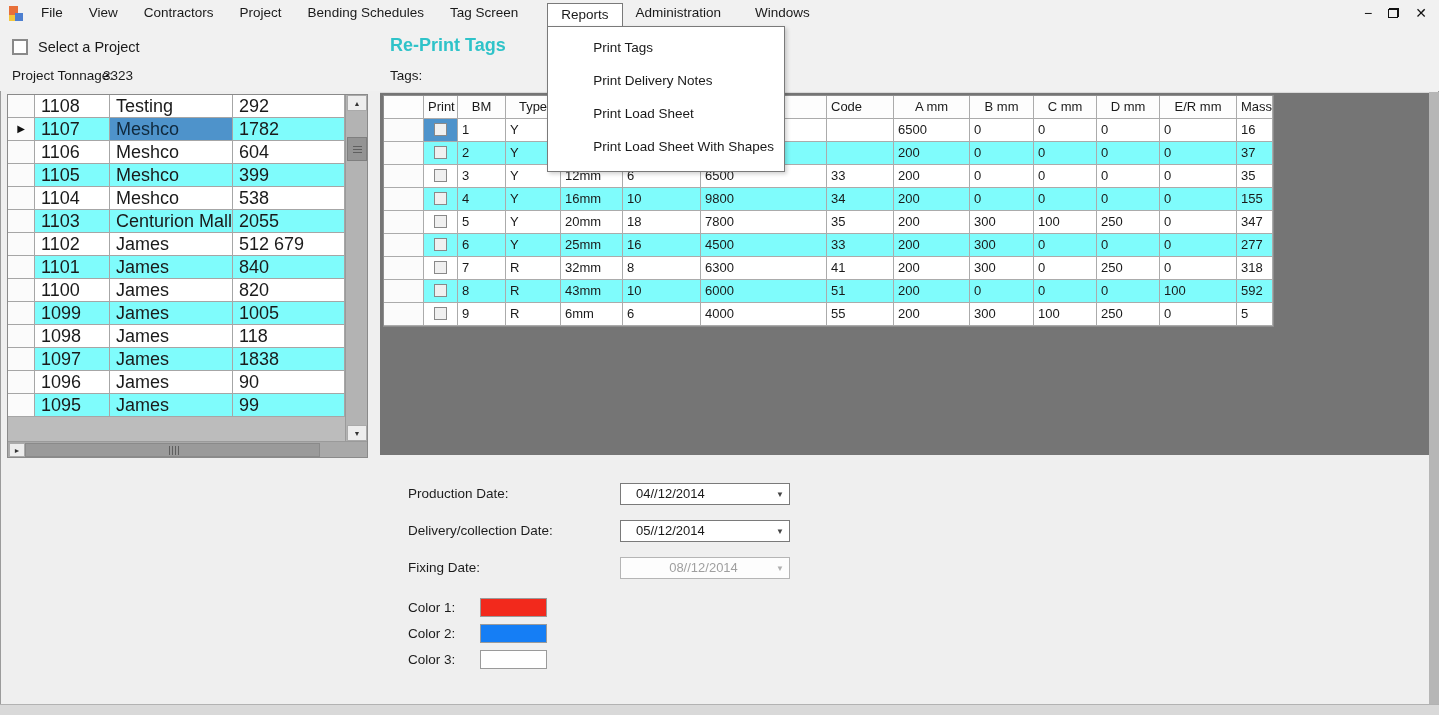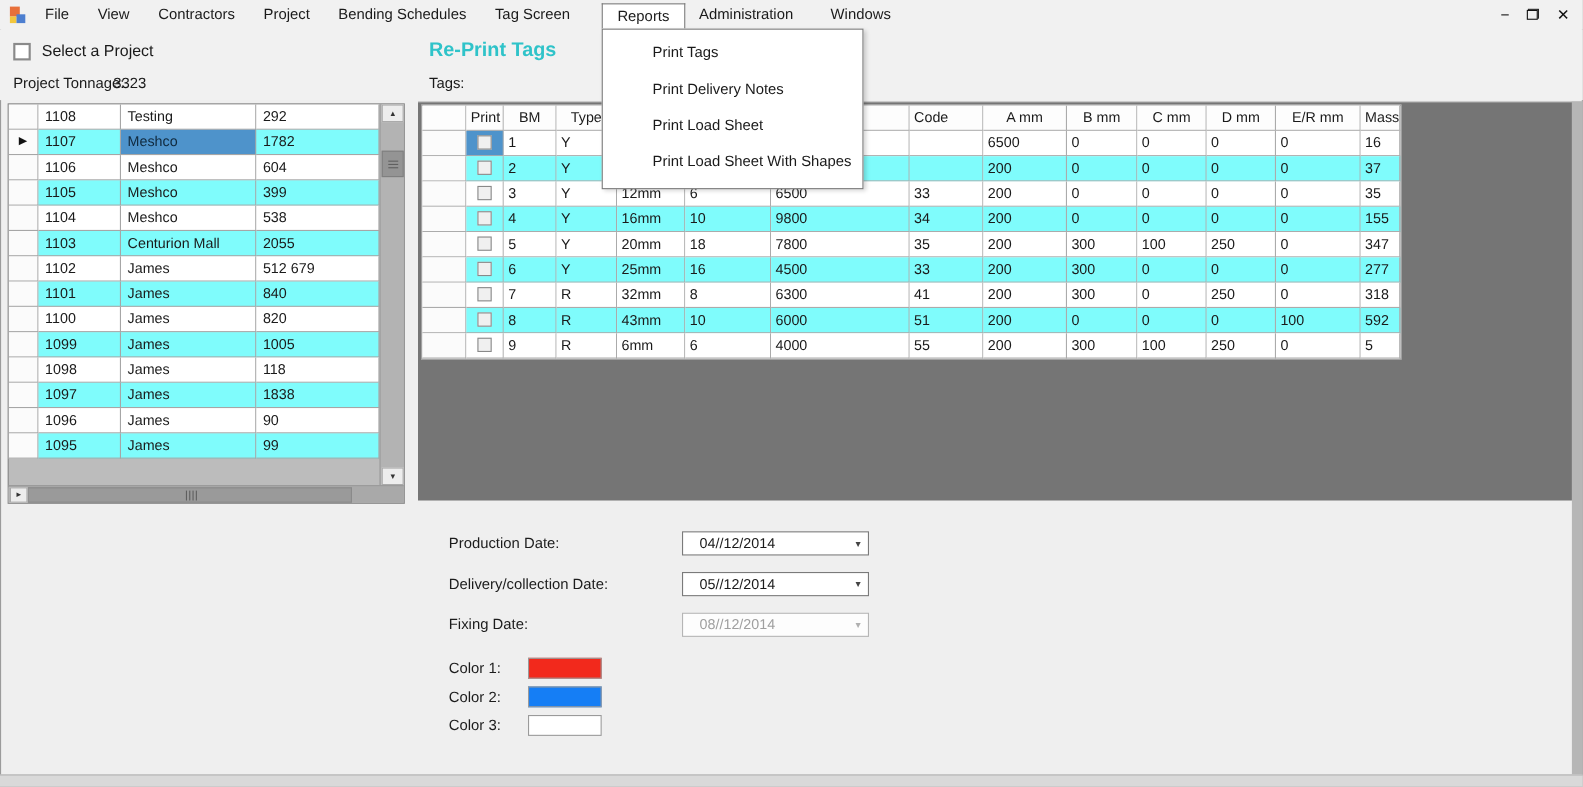--- a/index.html
+++ b/index.html
@@ -40,21 +40,21 @@
   .tonnage-value { position:absolute; left:103px; top:41px; font-size:13.5px; }
   .page-title { position:absolute; left:390px; top:8px; font-size:18px; font-weight:bold; color:var(--cyan-title,#2fc3c9); }
   .tags-label { position:absolute; left:390px; top:41px; font-size:13.5px; }
 
   
   .projects-grid { position:absolute; left:7px; top:94px; width:361px; height:364px;
                    border:1px solid #8a8a8a; background:#bcbcbc; z-index:5; }
   .pg-table { position:absolute; left:0; top:0; width:337px; }
   .prow { display:grid; grid-template-columns:27px 75px 123px 112px; }
   .pc { height:23px; line-height:22px; padding:0 6px; background:#fff; overflow:hidden; white-space:nowrap;
-        border-right:1px solid #a6a6a6; border-bottom:1px solid #a6a6a6; font-size:13px; }
+        border-right:1px solid #a6a6a6; border-bottom:1px solid #a6a6a6; font-size:18px; }
   .pc.sel { padding:0; text-align:center; background:#fbfbfb; font-size:10px; color:#111; }
   .phead .pc { background:#fdfdfd; text-align:center; font-size:13.5px; padding:0 2px; }
   .prow.hl .pc:not(.sel) { background:var(--cyan-row,#7ffcfc); }
   .pc.selcell { background:var(--sel-blue,#4e93cb) !important; color:#10293d; }
 
   
   .vscroll { position:absolute; right:0; top:0; width:22px; height:346px; background:#b3b3b3; border-left:1px solid #9a9a9a; }
   .sbtn { position:absolute; left:1px; width:20px; height:16px; background:#ededed; border:1px solid #aaa;
           font-size:7px; color:#333; text-align:center; line-height:15px; }
   .vscroll .up { top:0; }
@@ -86,21 +86,21 @@
   .trow.hl .tc:not(.sel) { background:var(--cyan-row,#7ffcfc); }
   .tc.print { padding:0; }
   .tc.printsel { background:var(--sel-blue,#4e93cb) !important; }
   .cbx { width:13px; height:13px; background:#f0f0f0; border:1px solid #898989; margin:4px auto 0 auto; }
 
   
   .form-label { position:absolute; font-size:13.5px; color:#1c1c1c; }
   .combo { position:absolute; width:170px; height:22px; background:#fff; border:1px solid #7a7a7a;
            line-height:20px; padding:0 18px 0 15px; font-size:13px; color:#1a1a1a; }
   .combo .arrow { position:absolute; right:5px; top:7px; font-size:8px; color:#444; line-height:8px; }
-  .combo.disabled { border-color:#b5b5b5; color:#9f9f9f; background:#fdfdfd; }
+  .combo.disabled { border-color:#b5b5b5; color:#9f9f9f; background:#fdfdfd;text-align:center; }
   .combo.disabled .arrow { color:#b0b0b0; }
   .swatch { position:absolute; width:67px; height:19px; border:1px solid #9a9a9a; }
 </style>
 </head>
 <body>
 
 <div class="window">
 
   <div class="menubar">
     <div class="app-icon">

